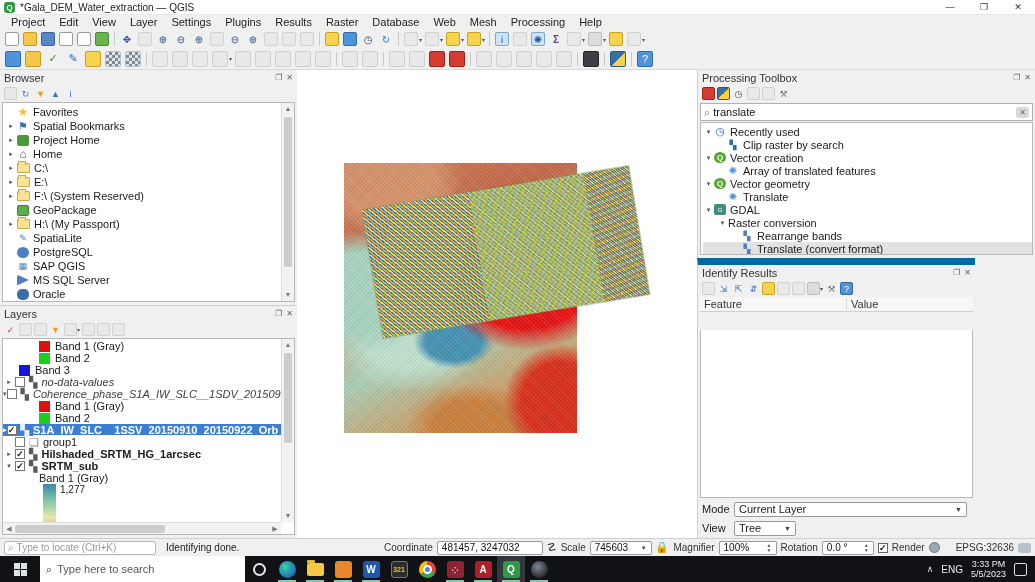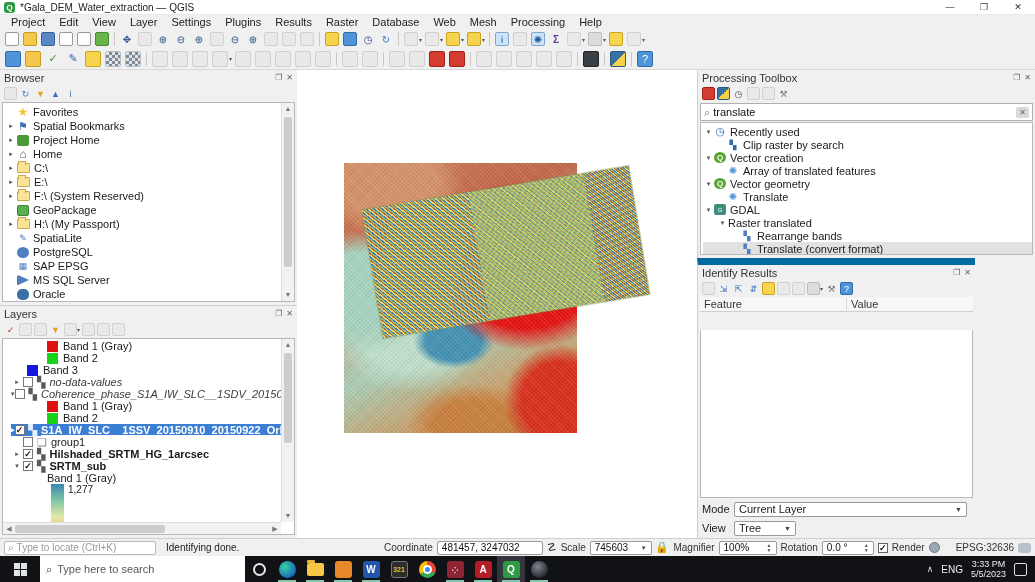--- a/index.html
+++ b/index.html
@@ -365,21 +365,21 @@
               <span>SpatiaLite</span>
             </div>
           <div class="trow">
               <span class="ar"></span>
               <span class="ti" style="background:#4f7fc0; border-radius:50%;"></span>
               <span>PostgreSQL</span>
             </div>
           <div class="trow">
               <span class="ar"></span>
               <span class="ti" style="color:#4f7fc0;">▦</span>
-              <span>SAP EPSG</span>
+              <span>SAP QGIS</span>
             </div>
           <div class="trow">
               <span class="ar"></span>
               <span class="ti" style="background:#4f7fc0; clip-path:polygon(0 0,100% 50%,0 100%);"></span>
               <span>MS SQL Server</span>
             </div>
           <div class="trow">
               <span class="ar"></span>
               <span class="ti" style="background:#3b6ea5; border-radius:5px;"></span>
               <span>Oracle</span>
@@ -410,21 +410,21 @@
         <span class="tb i-grayghost"></span>
         <span class="tb i-grayghost"></span>
         <span class="tb i-plain" style="color:#e8a020;">▼</span>
         <span class="tb i-grayghost"></span>
           <span class="caret">▾</span>
         <span class="tb i-grayghost"></span>
         <span class="tb i-grayghost"></span>
         <span class="tb i-grayghost"></span>
       </div>
       <div class="listbox" style="top:32px; bottom:3px;">
-        <div style="padding:1px 0 0 0;margin-left:8px;">
+        <div style="padding:1px 0 0 0;">
           <div class="lrow" style="padding-left:36px;">
               <span class="swatch" style="background:#e01010;"></span>
               <span class="lbl">Band 1 (Gray)</span>
             </div>
           <div class="lrow" style="padding-left:36px;">
               <span class="swatch" style="background:#19d119;"></span>
               <span class="lbl">Band 2</span>
             </div>
           <div class="lrow" style="padding-left:16px;">
               <span class="swatch" style="background:#1515e0;"></span>
@@ -555,21 +555,21 @@
               <span class="ti gearblue">✺</span>
               <span>Translate</span>
             </div>
           <div class="prow">
               <span class="ar">▾</span>
               <span class="ti" style="background:#3f8f7f; color:#fff; font-size:6px;">G</span>
               <span>GDAL</span>
             </div>
           <div class="prow" style="padding-left:14px;">
               <span class="ar">▾</span>
-              <span>Raster translated</span>
+              <span>Raster conversion</span>
             </div>
           <div class="prow" style="padding-left:38px;">
               <span class="ti" style="color:#4f7fc0;">▚</span>
               <span>Rearrange bands</span>
             </div>
           <div class="prow hl" style="padding-left:38px;">
               <span class="ti" style="color:#4f7fc0;">▚</span>
               <span>Translate (convert format)</span>
             </div>
 

